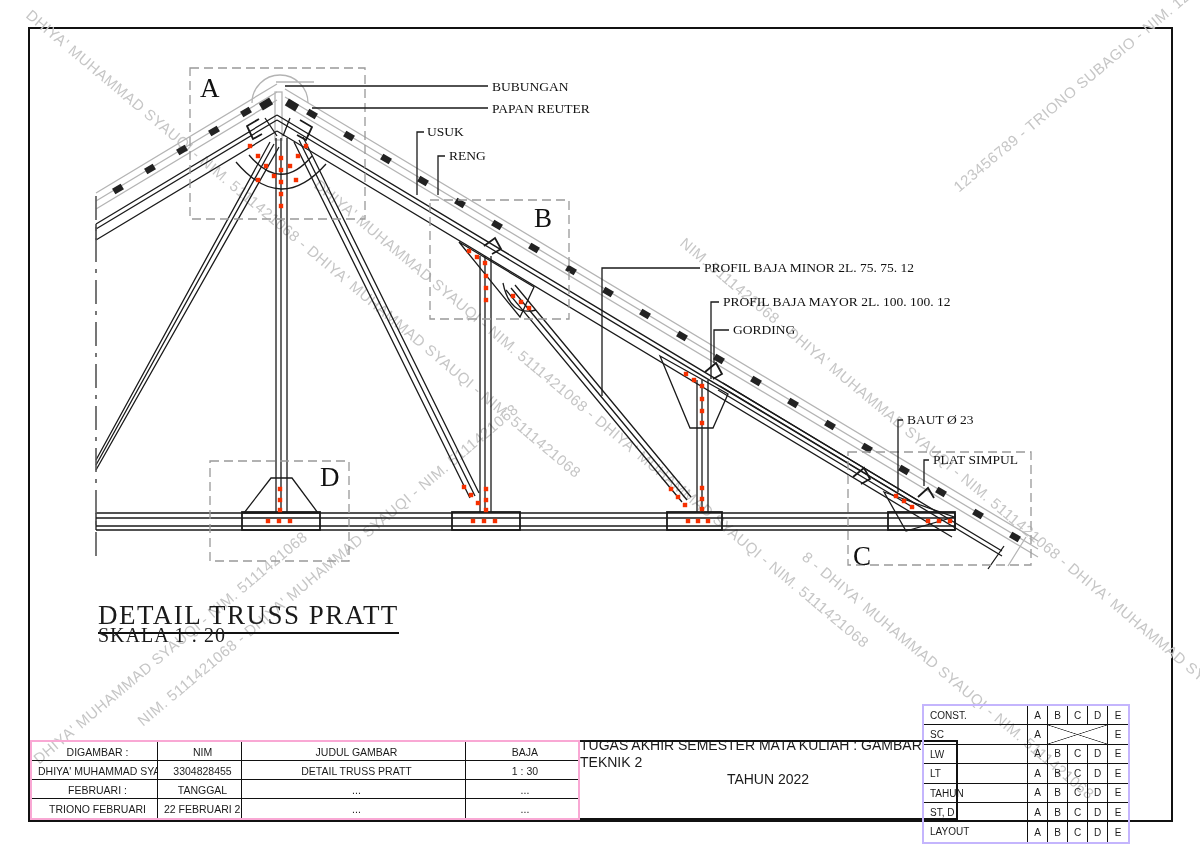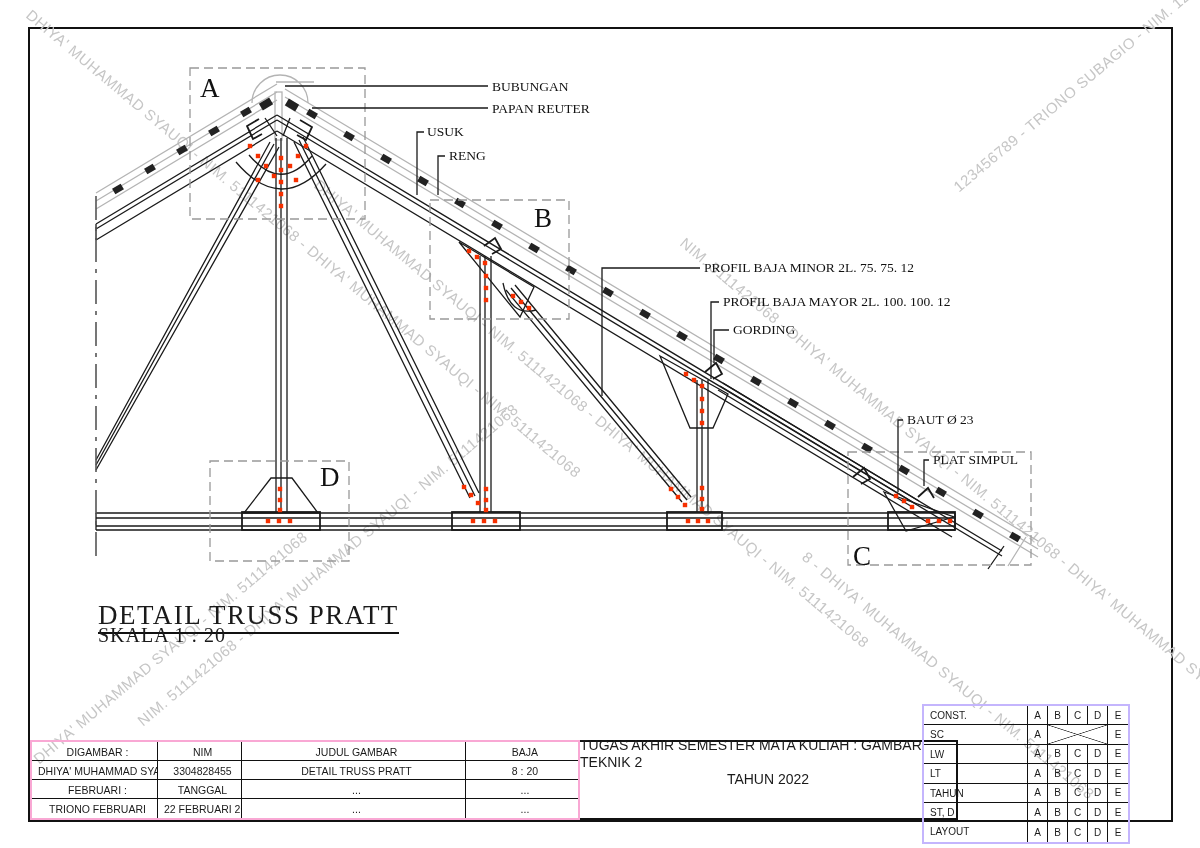--- a/index.html
+++ b/index.html
@@ -226,21 +226,21 @@
   <div id="dscale">SKALA 1 : 20</div>
 
   <div id="tb-left">
     <div class="cell">DIGAMBAR :</div>
     <div class="cell">NIM</div>
     <div class="cell">JUDUL GAMBAR</div>
     <div class="cell" style="border-right:none">BAJA</div>
     <div class="cell">DHIYA' MUHAMMAD SYAUQI</div>
     <div class="cell">3304828455</div>
     <div class="cell">DETAIL TRUSS PRATT</div>
-    <div class="cell" style="border-right:none">8 : 20</div>
+    <div class="cell" style="border-right:none">1 : 30</div>
     <div class="cell">FEBRUARI :</div>
     <div class="cell">TANGGAL</div>
     <div class="cell">...</div>
     <div class="cell" style="border-right:none">...</div>
     <div class="cell" style="border-bottom:none">TRIONO FEBRUARI</div>
     <div class="cell" style="border-bottom:none">22 FEBRUARI 2022</div>
     <div class="cell" style="border-bottom:none">...</div>
     <div class="cell" style="border:none">...</div>
   </div>
 

